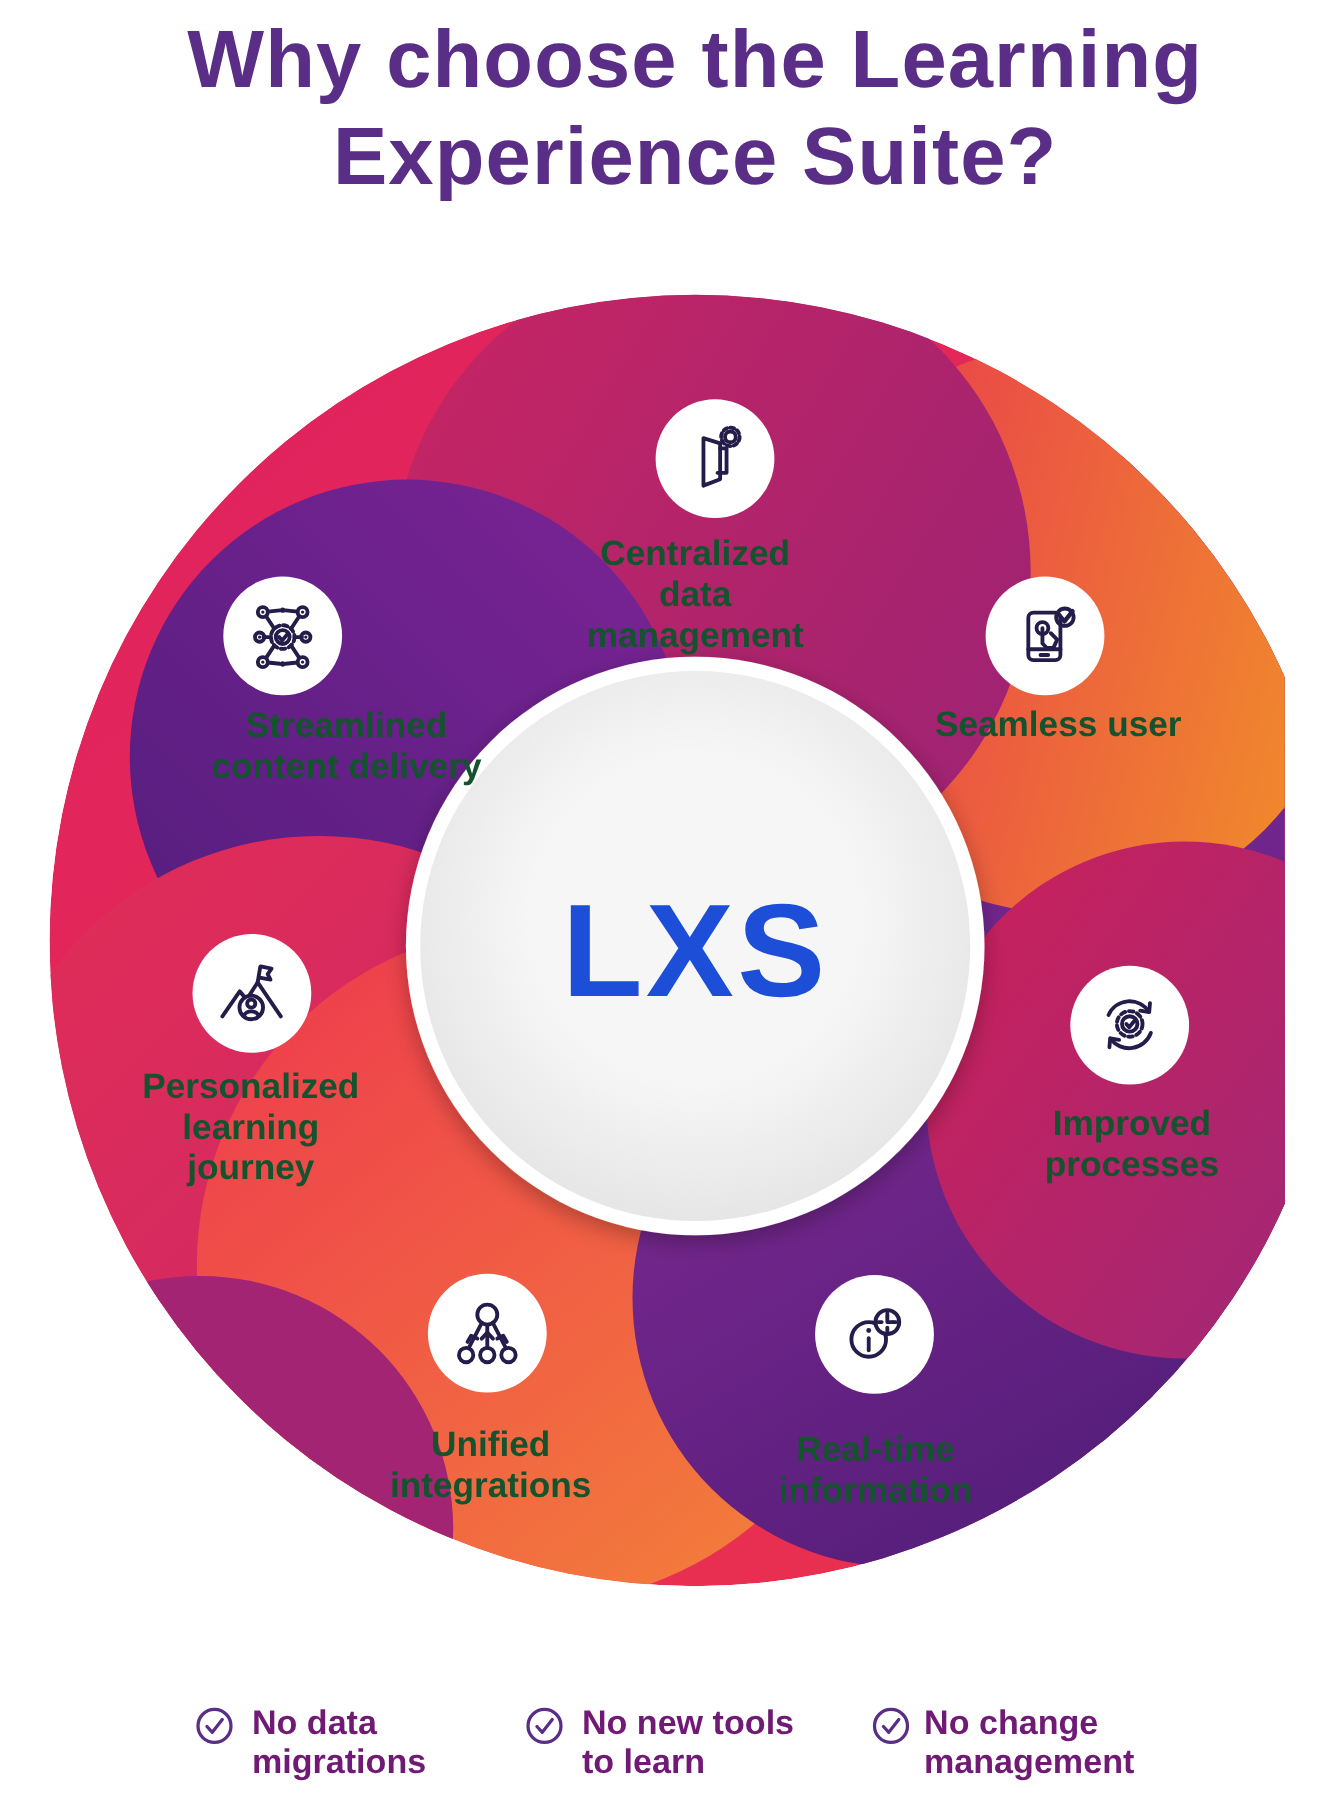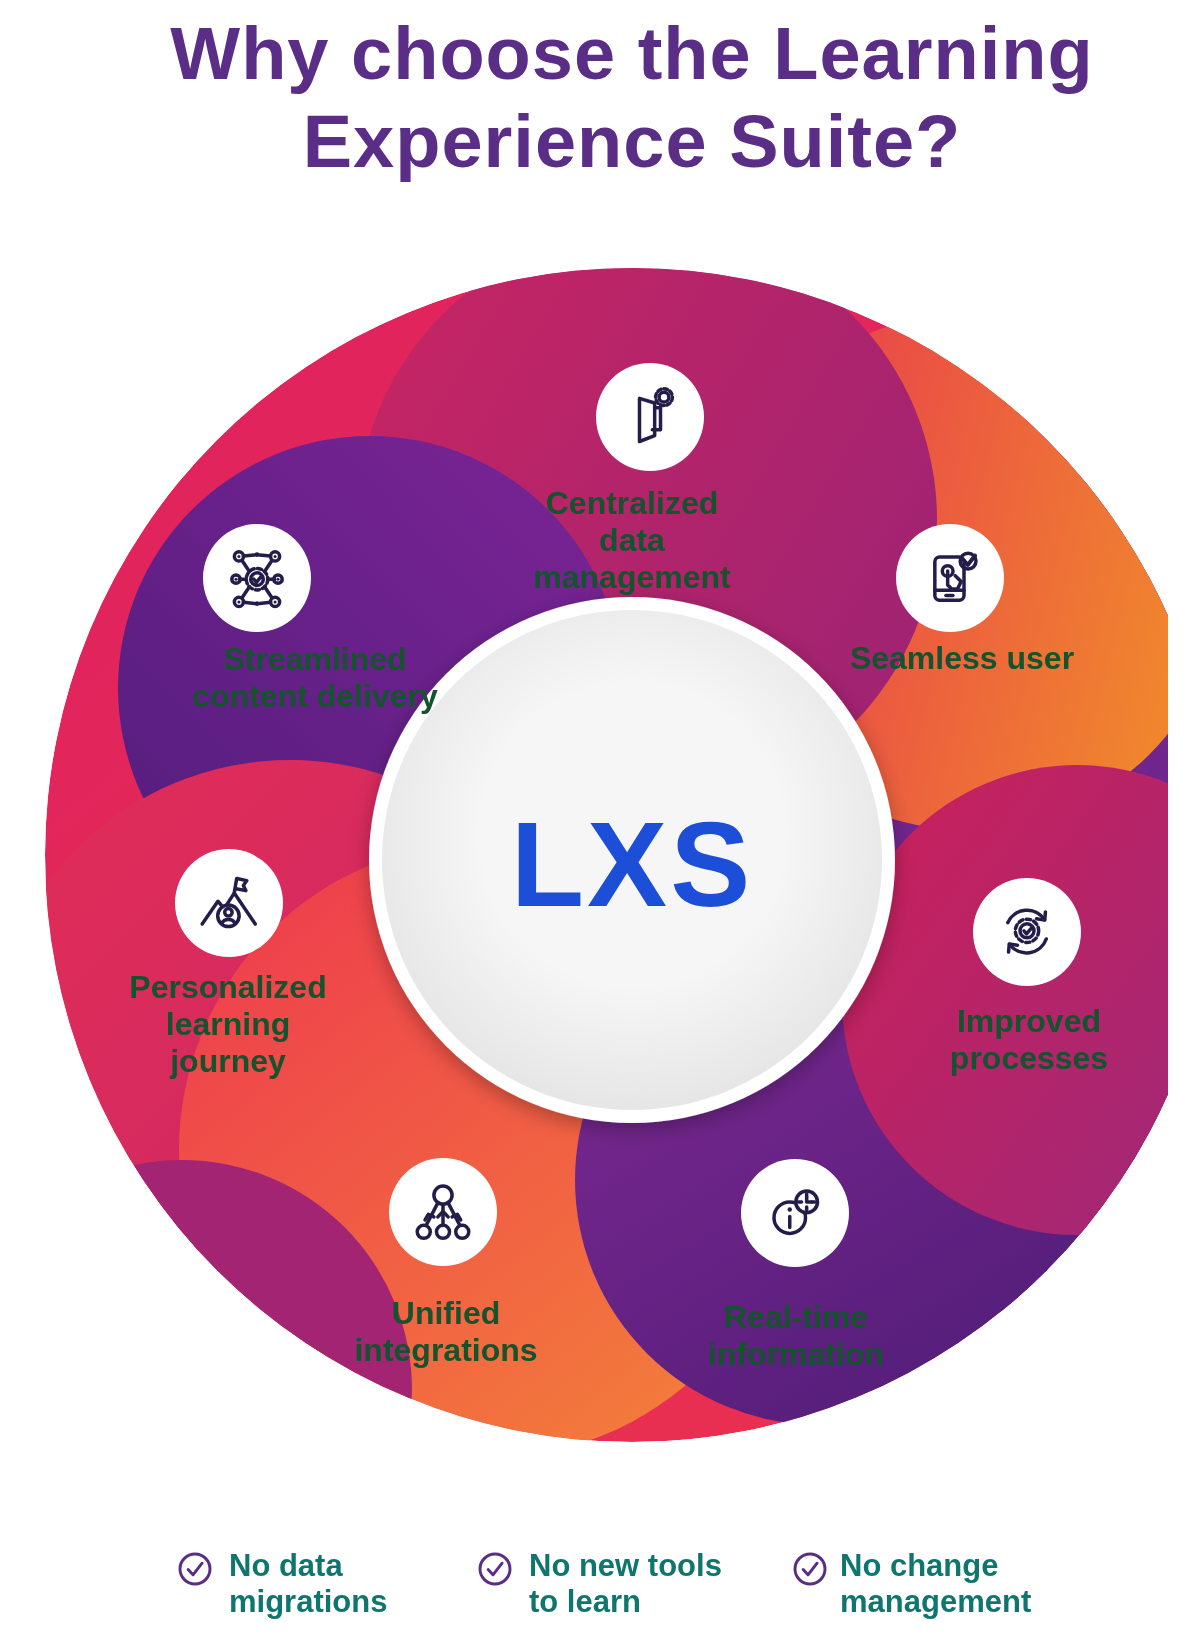--- a/index.html
+++ b/index.html
@@ -27,21 +27,21 @@
   .glyph-fill{fill:#241d49;stroke:none;}
   .benefit-label{
     position:absolute;transform:translateX(-50%);
     color:#14532d;font-weight:700;font-size:32px;line-height:37px;
     text-align:center;white-space:nowrap;
   }
   .footer-item{
     position:absolute;display:flex;align-items:flex-start;gap:15px;
   }
   .footer-text{
-    color:#0f766e;font-weight:700;font-size:31px;line-height:36px;white-space:nowrap;
+    color:#701a75;font-weight:700;font-size:31px;line-height:36px;white-space:nowrap;
   }
   .check-svg{margin-top:2px;}
 </style>
 </head>
 <body>
 
 <div class="page">
 
   <div class="title">
     <div>Why choose the Learning</div>

